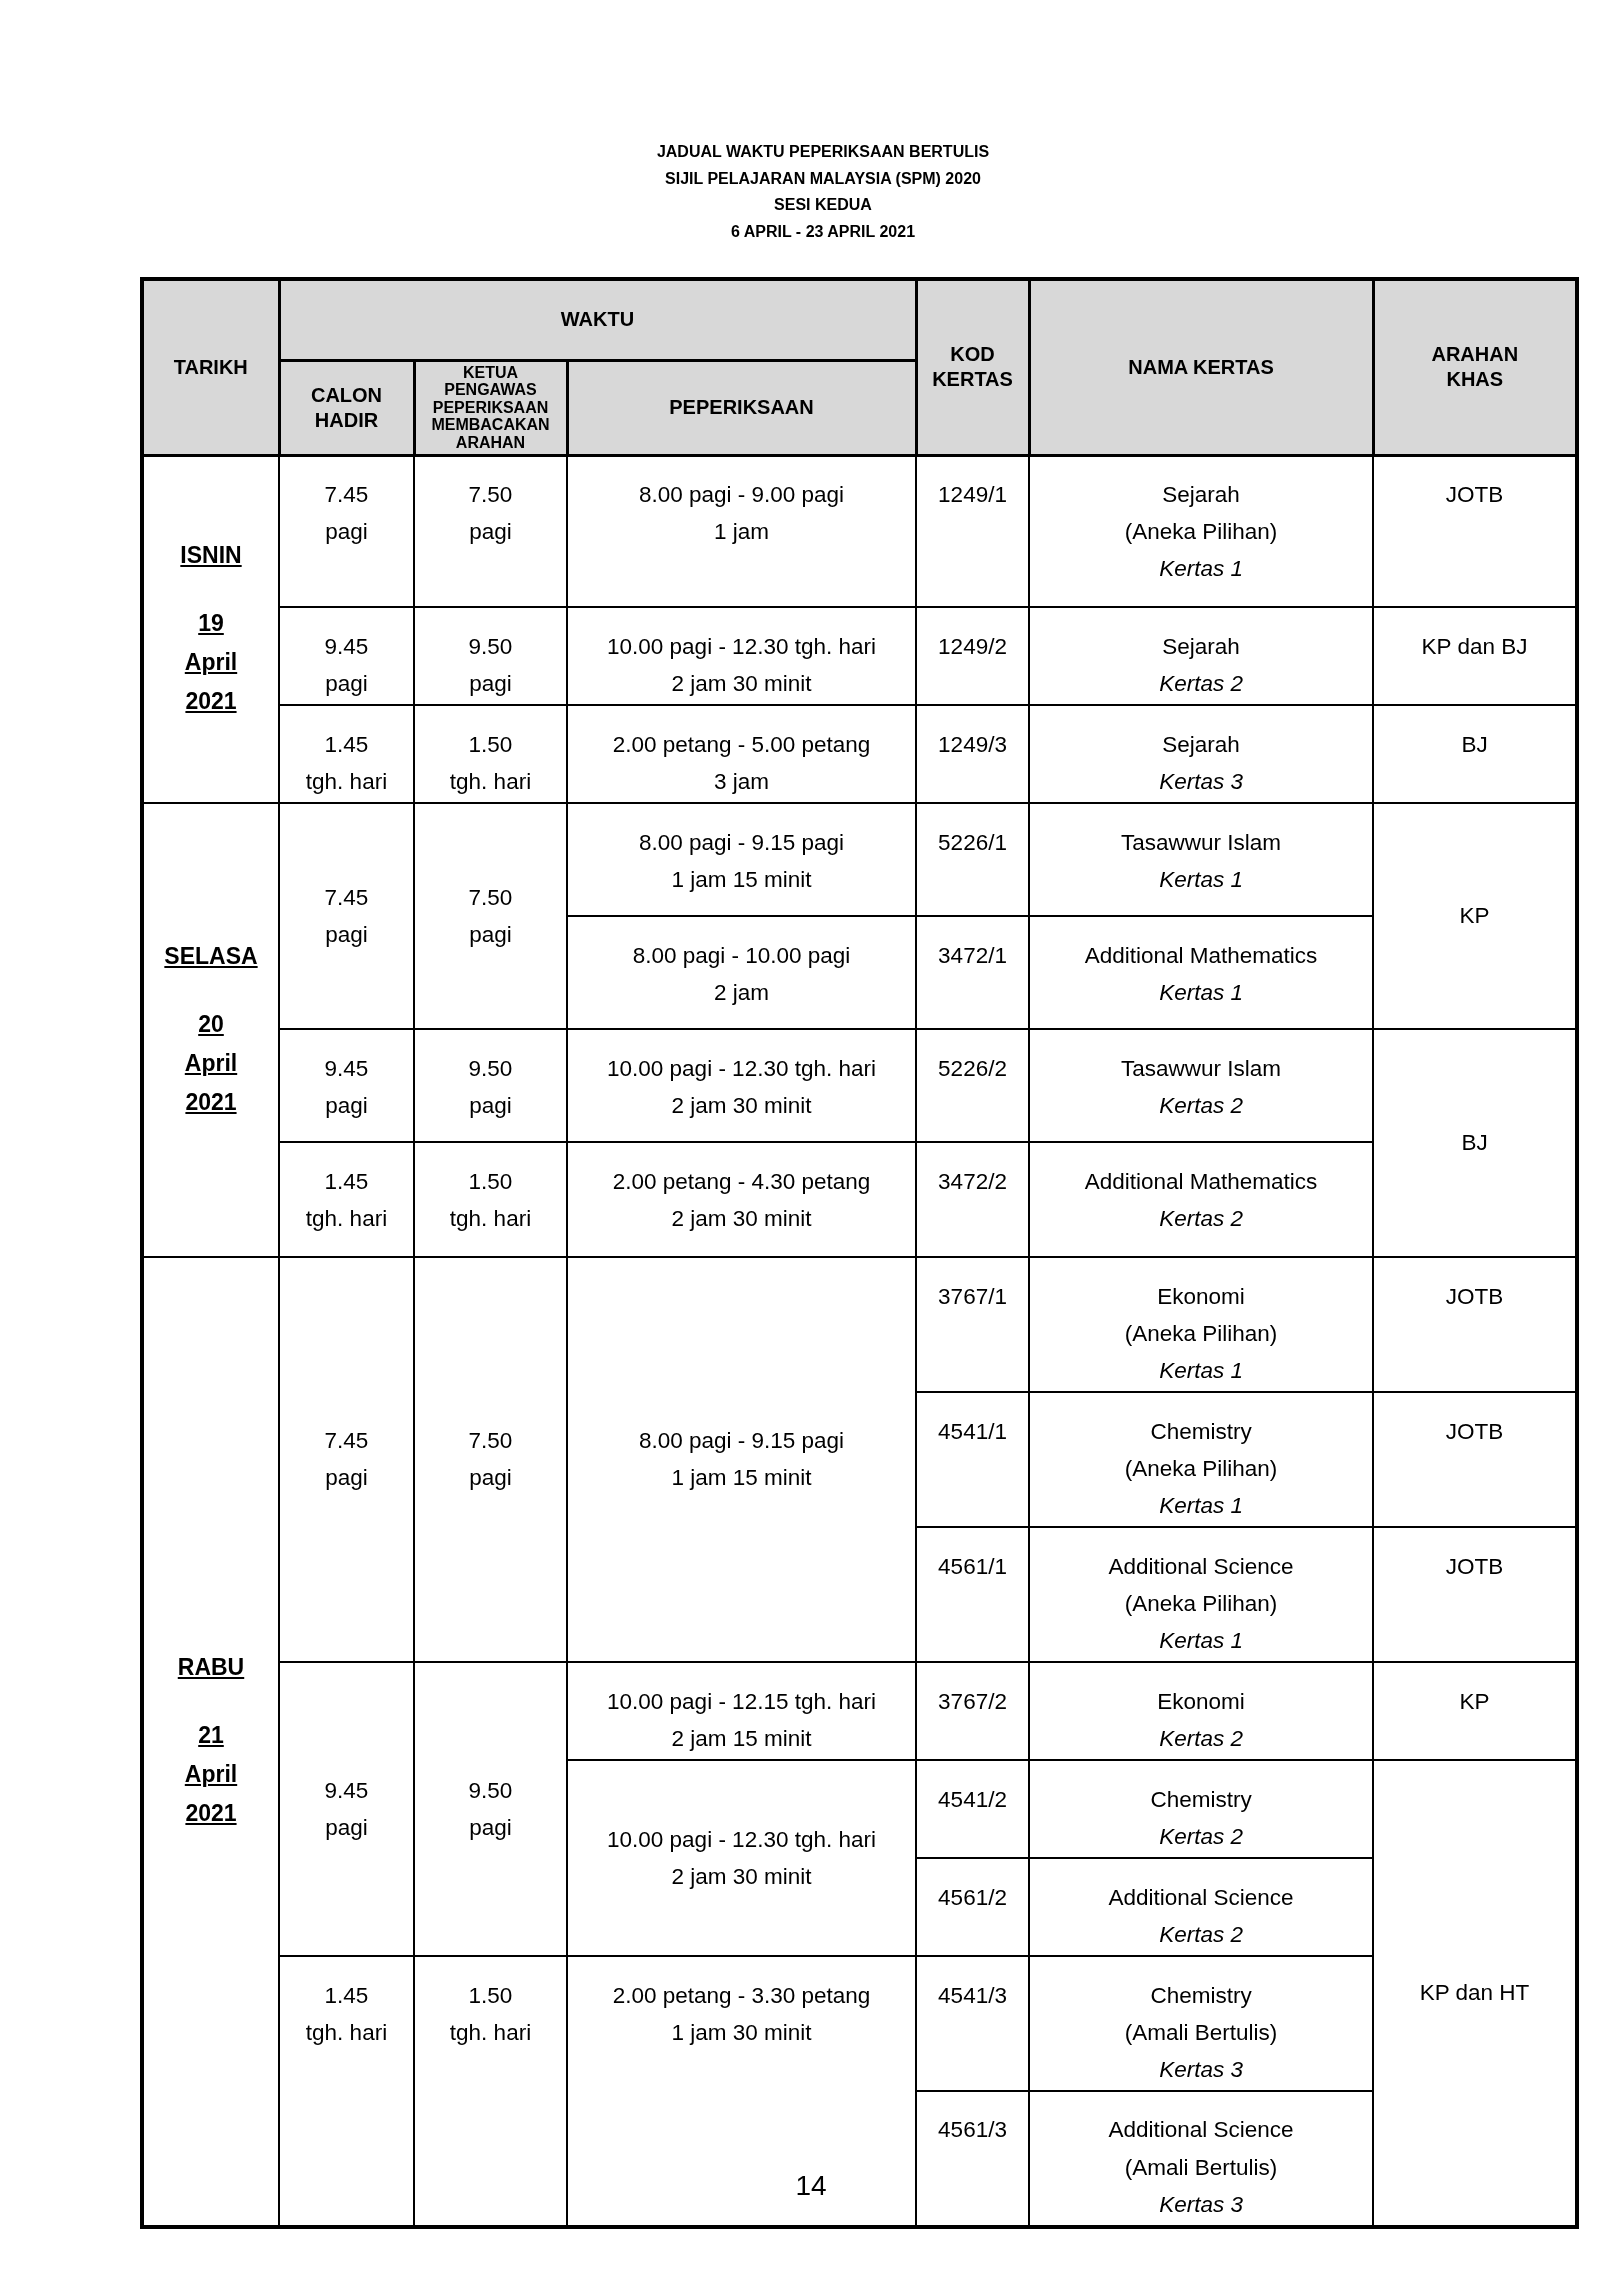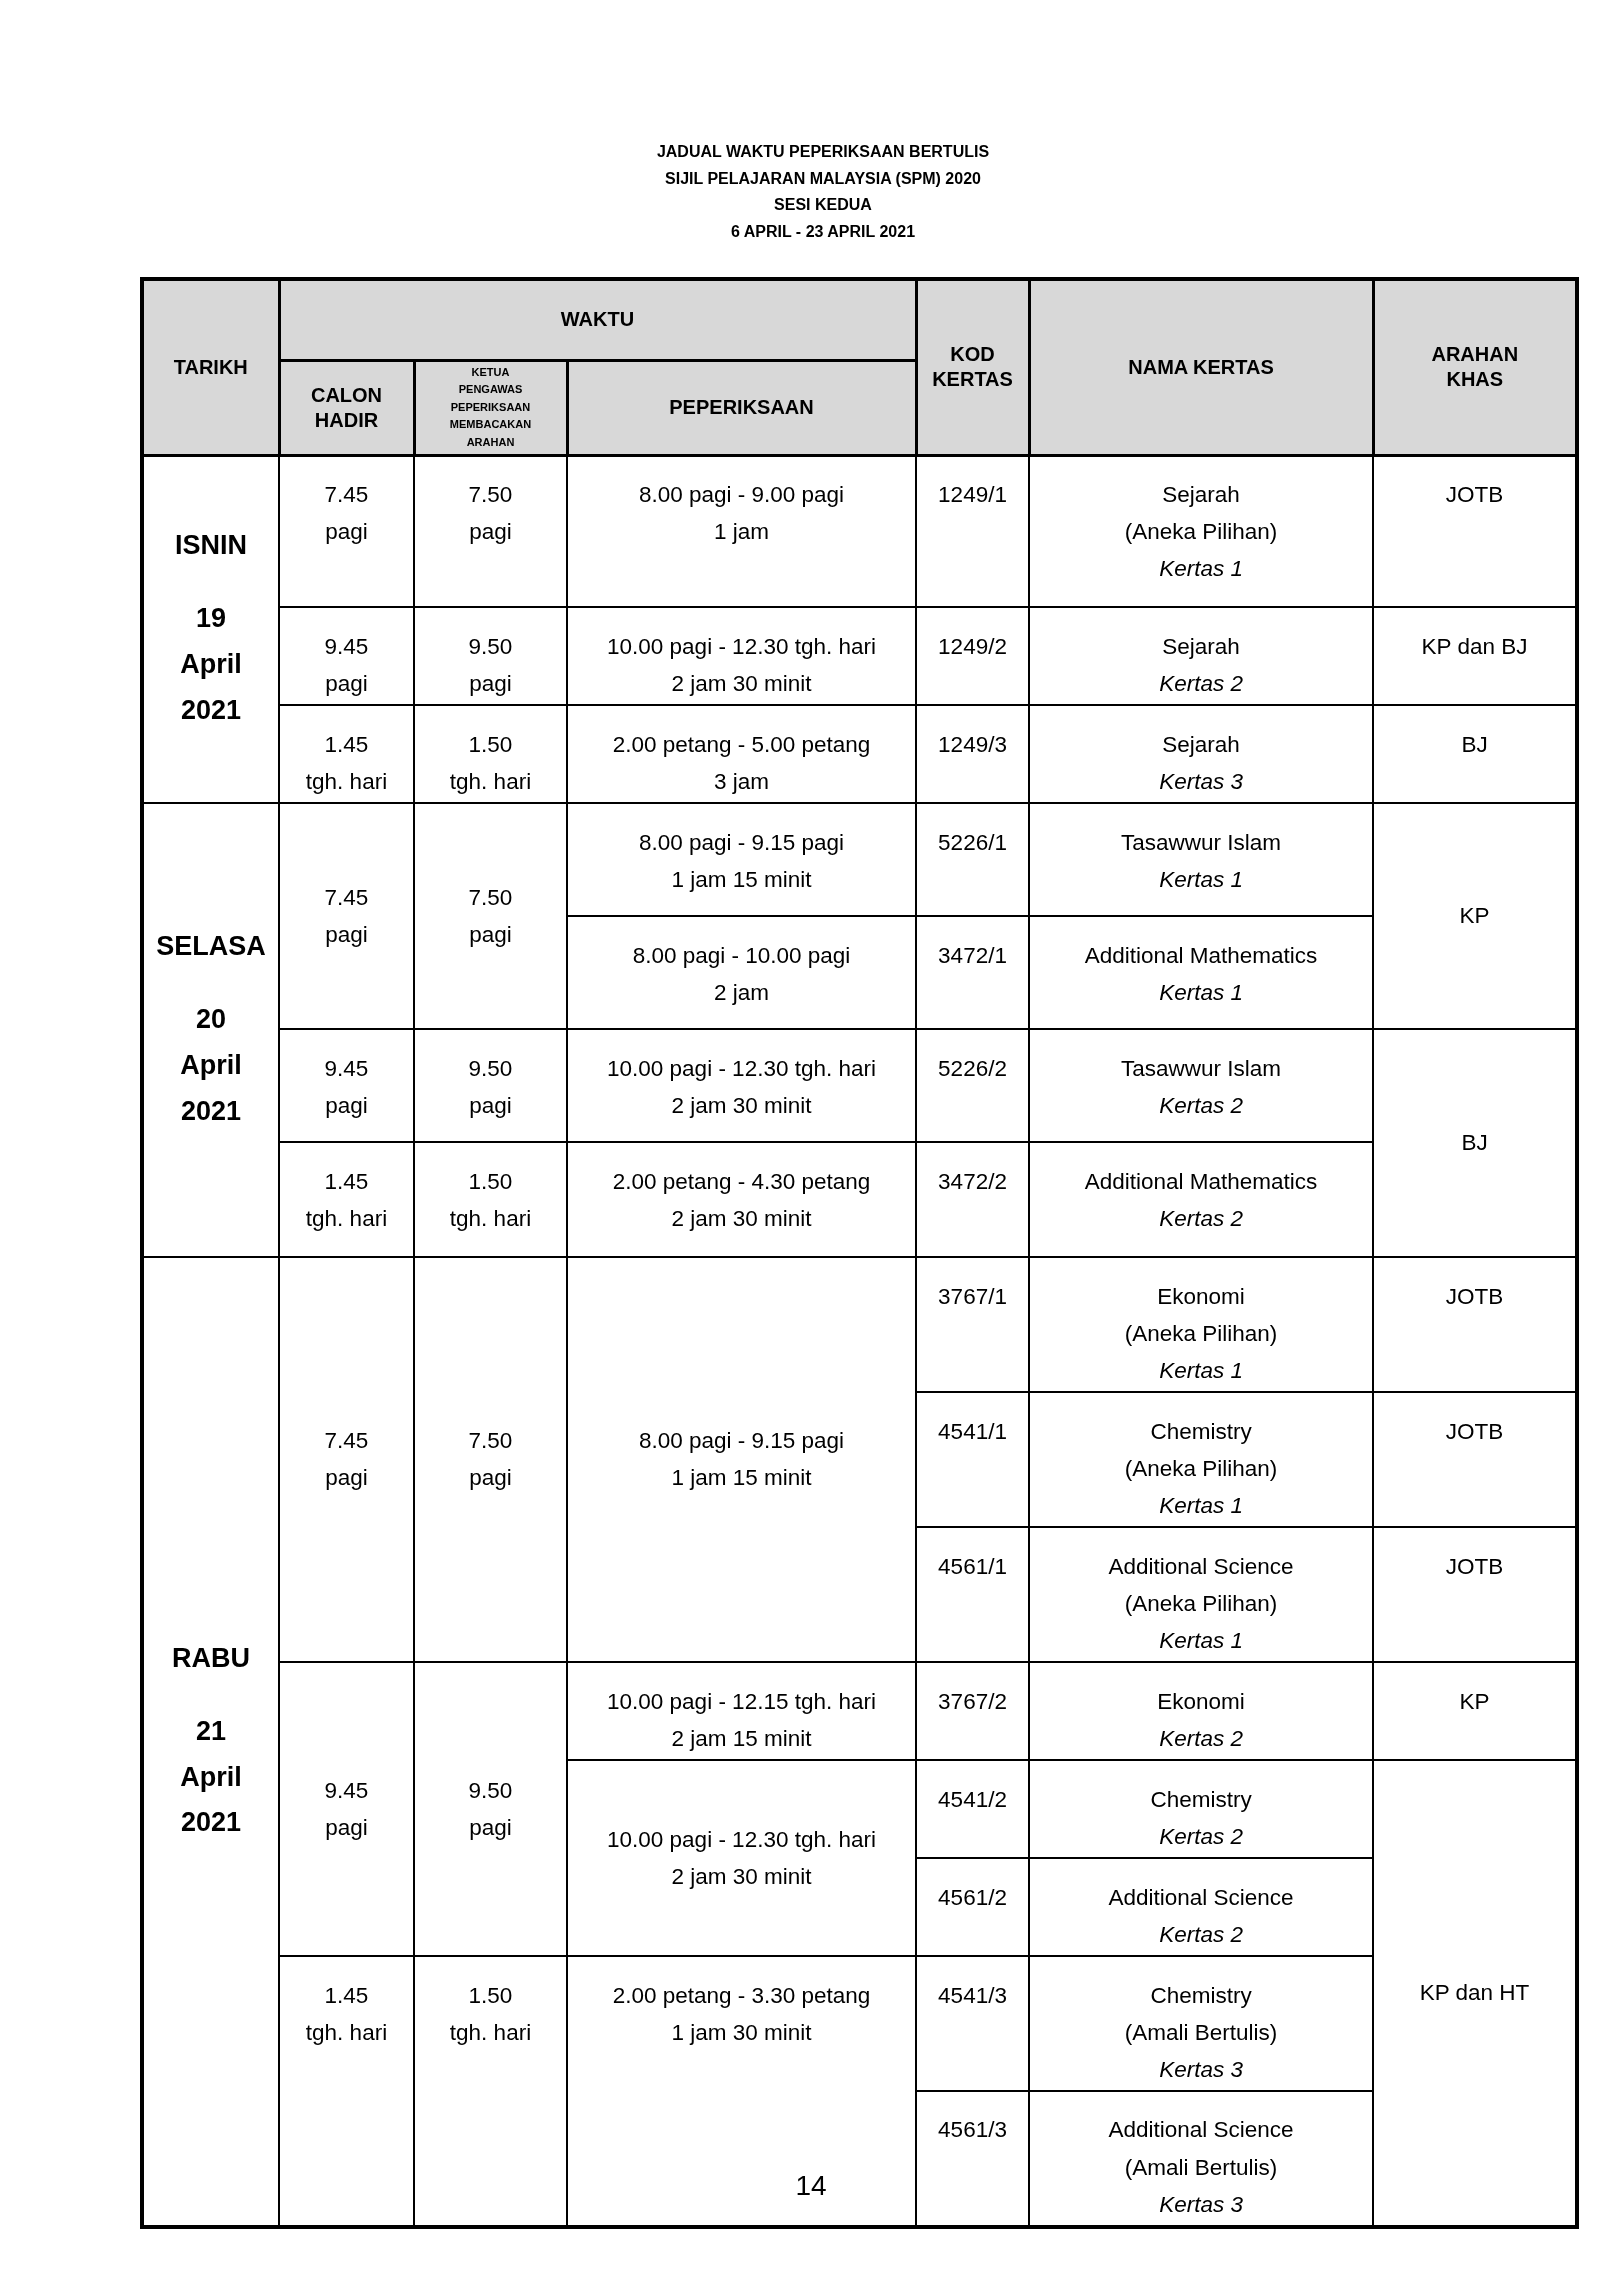--- a/index.html
+++ b/index.html
@@ -16,32 +16,32 @@
     position:absolute;left:140px;top:277px;width:1435px;
     border-collapse:collapse;table-layout:fixed;
     border:4.9px solid #000;
   }
   .timetable th{
     border:3.9px solid #000;background:var(--header-bg,#d8d8d8);
     font-weight:bold;font-size:20px;line-height:1.25;
     text-align:center;vertical-align:middle;padding:2px;
     white-space:pre-line;
   }
-  .timetable th.hd-small{font-size:11px;line-height:17.6px;}
+  .timetable th.hd-small{font-size:16px;line-height:17.6px;}
   .timetable td{
     border:2px solid #000;
     font-size:22.5px;line-height:1.65;text-align:center;
     vertical-align:top;padding:19.6px 2.9px 2px 2.9px;
   }
   .timetable td.vm{vertical-align:middle;padding-top:2px;}
   .pre{white-space:pre-line;}
   .kertas{font-style:italic;}
   td.day-cell{
     vertical-align:middle;padding-top:6px;
-    font-weight:bold;font-size:27px;line-height:1.3;
+    font-weight:bold;font-size:23px;line-height:1.3;text-decoration:underline;
   }
   .day-date{margin-top:33px;line-height:1.7;}
   .page-number{
     position:absolute;top:2170px;left:0;width:100%;
     text-align:center;font-size:28px;
   }
 </style>
 </head>
 <body>
 

